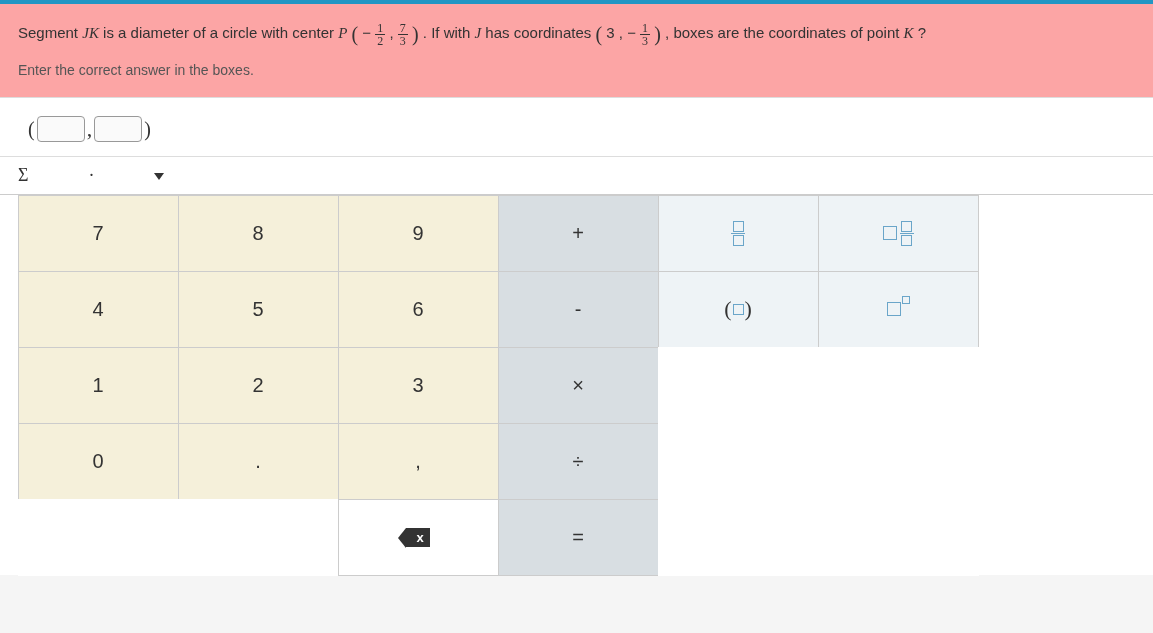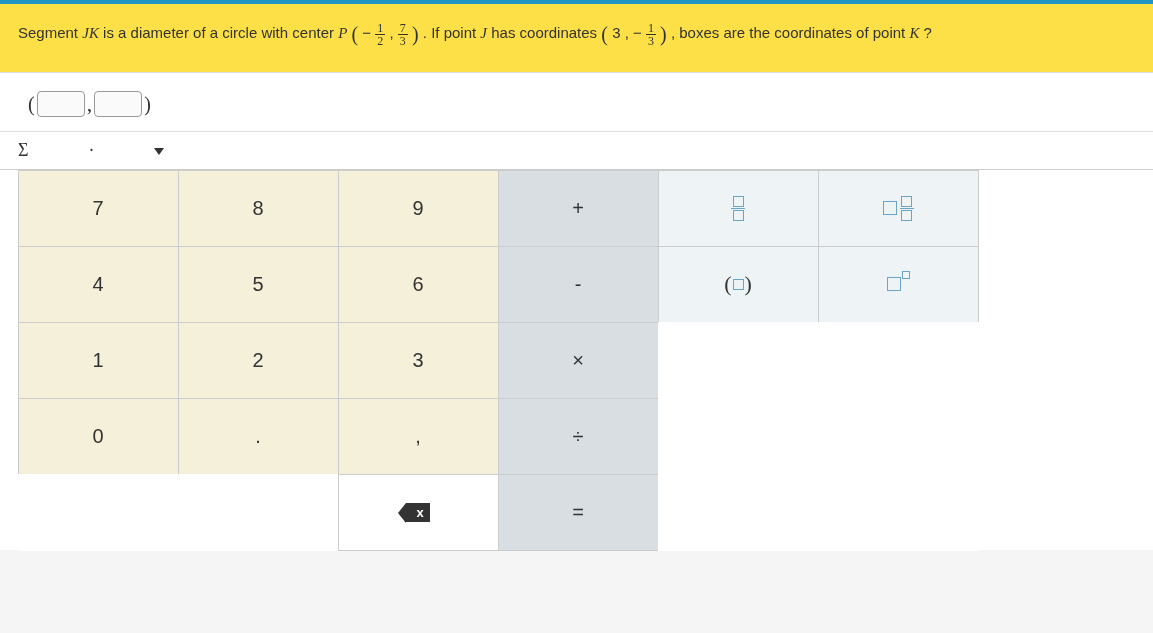--- a/index.html
+++ b/index.html
@@ -9,22 +9,22 @@
   color: #333;
   width: 1153px;
   height: 633px;
   overflow: hidden;
 }
 .topbar {
   height: 4px;
   background: #2196c4;
 }
 .question-area {
-  background: #fde047;
-  padding: 14px 18px 10px 18px;
+  background: #fca5a5;
+  padding: 14px 18px 19px 18px;
   border-bottom: 1px solid #ddd;
 }
 .question-text {
   font-size: 15px;
   line-height: 1.6;
   margin-bottom: 12px;
 }
 .math-i { font-style: italic; font-family: 'Times New Roman', serif; }
 .frac {
   display: inline-block;
@@ -153,36 +153,37 @@
     <span class="frac">
       <span class="num">1</span>
       <span class="den">2</span>
     </span>
     <span>, </span>
     <span class="frac">
       <span class="num">7</span>
       <span class="den">3</span>
     </span>
     <span class="paren">)</span>
-    <span>. If point </span>
+    <span>. If with </span>
     <span class="math-i">J</span>
     <span> has coordinates </span>
     <span class="paren">(</span>
     <span>3</span>
     <span>, </span>
     <span>−</span>
     <span class="frac">
       <span class="num">1</span>
       <span class="den">3</span>
     </span>
     <span class="paren">)</span>
     <span>, boxes are the coordinates of point </span>
     <span class="math-i">K</span>
     <span>?</span>
   </div>
+  <div class="instruction">Enter the correct answer in the boxes.</div>
 </div>
 
 <div class="answer-row">
   <div class="answer-box">
     <span class="paren">(</span>
     <input class="answer-input" value="" style="">
     <span>,</span>
     <input class="answer-input" value="" style="">
     <span class="paren">)</span>
   </div>

